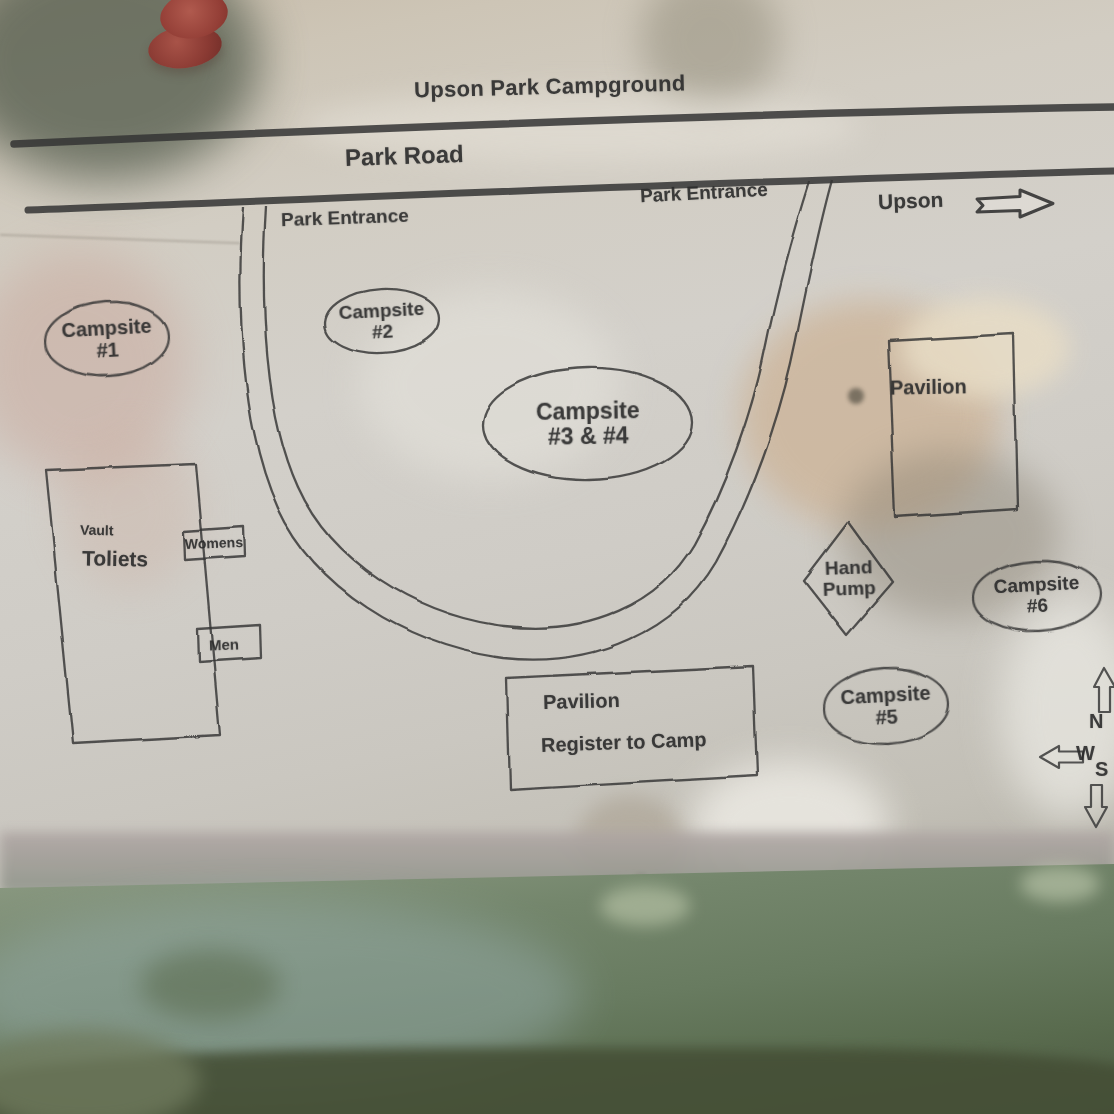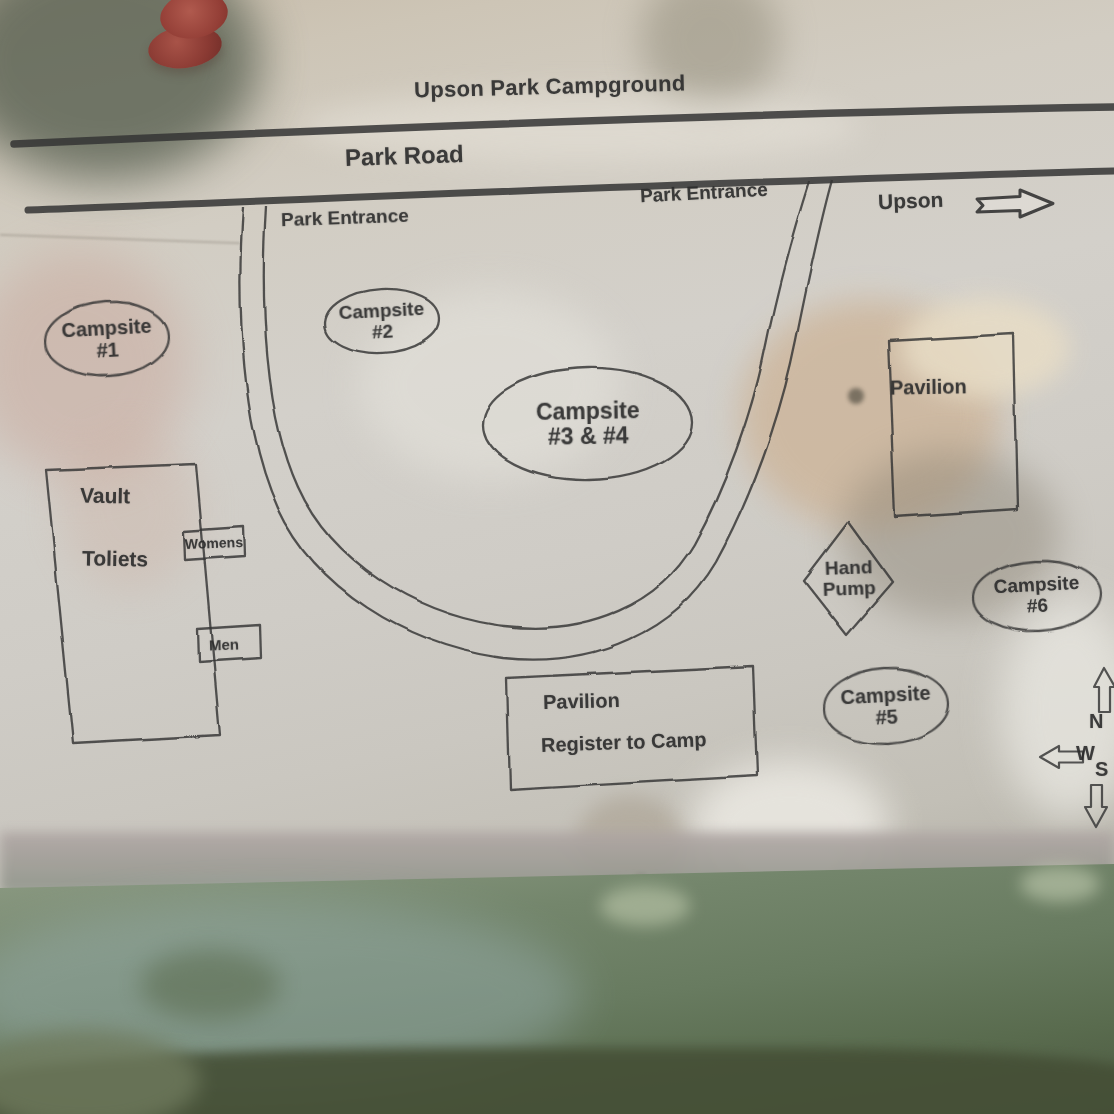--- a/index.html
+++ b/index.html
@@ -120,21 +120,21 @@
     <span>Campsite</span>
     <span>#5</span>
   </div>
   <div class="elabel txt" style="left:974px;top:561px;width:126px;height:70px;font-size:19px;transform:rotate(-3deg);">
     <span>Campsite</span>
     <span>#6</span>
   </div>
 
   <div class="lbl txt" style="left:890px;top:376px;font-size:20px;transform:rotate(-1deg);">Pavilion</div>
 
-  <div class="lbl txt" style="left:80px;top:484px;font-size:21px;transform:rotate(1deg);">Vault</div>
+  <div class="lbl txt" style="left:80px;top:522px;font-size:14px;transform:rotate(1deg);">Vault</div>
   <div class="lbl txt" style="left:82px;top:547px;font-size:21px;transform:rotate(1deg);">Toliets</div>
 
   <div class="elabel txt" style="left:184px;top:530px;width:60px;height:28px;font-size:14px;transform:rotate(-2deg);">Womens</div>
   <div class="elabel txt" style="left:198px;top:630px;width:52px;height:30px;font-size:15px;transform:rotate(-2deg);">Men</div>
 
   <div class="elabel txt" style="left:805px;top:550px;width:88px;height:58px;font-size:19px;transform:rotate(-2deg);">
     <span>Hand</span>
     <span>Pump</span>
   </div>
 

